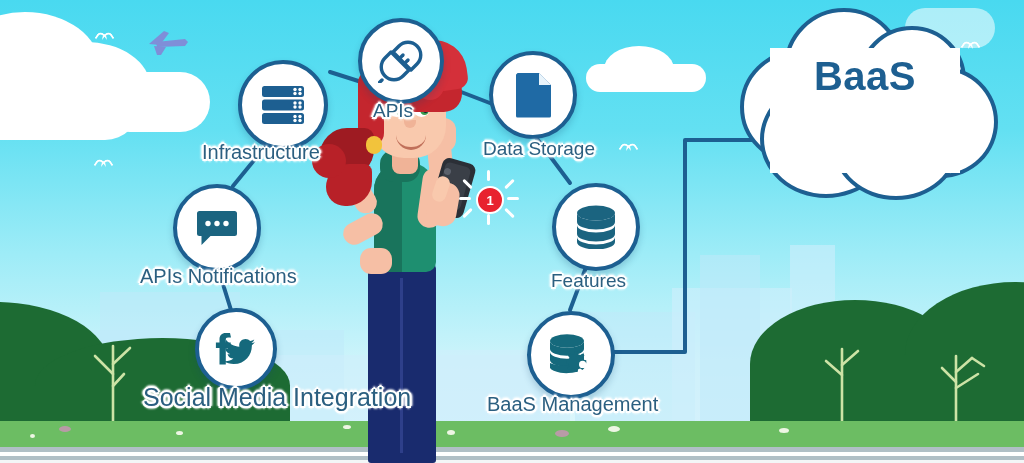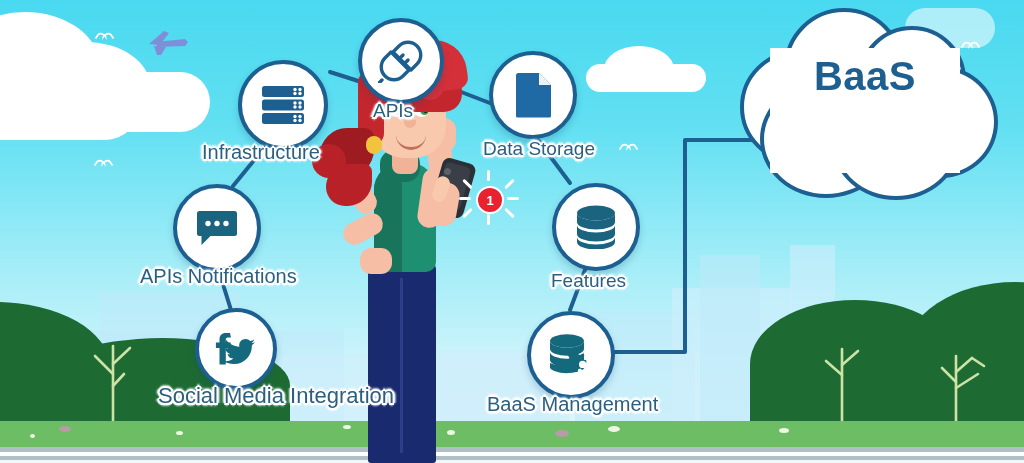--- a/index.html
+++ b/index.html
@@ -333,16 +333,16 @@
     <div class="nlabel" style="left:140px;top:265px;font-size:20px;">APIs Notifications</div>
   </div>
 
   <div class="node">
     <div class="bubble" style="left:195px;top:308px;width:74px;height:74px;">
       <svg width="50" height="40" viewBox="0 0 50 40">
         <path d="M19 4 h-4.5 c-3.6 0 -6 2.4 -6 6.2 v3.3 h-3.6 v5.6 h3.6 v16.4 h6.3 v-16.4 h4.3 l0.7 -5.6 h-5 v-2.8 c0 -1.4 0.4 -2.3 2.3 -2.3 h2.9 z" fill="#15697c"></path>
         <path d="M48 13.6 c-1.3 0.6 -2.7 1 -4.2 1.2 1.5 -0.9 2.7 -2.3 3.2 -4 -1.4 0.8 -3 1.4 -4.6 1.8 -1.3 -1.4 -3.2 -2.3 -5.3 -2.3 -4 0 -7.2 3.2 -7.2 7.2 0 0.6 0.1 1.1 0.2 1.6 -6 -0.3 -11.3 -3.2 -14.9 -7.6 -0.6 1.1 -1 2.3 -1 3.6 0 2.5 1.3 4.7 3.2 6 -1.2 0 -2.3 -0.4 -3.3 -0.9 v0.1 c0 3.5 2.5 6.4 5.8 7.1 -0.6 0.2 -1.2 0.2 -1.9 0.2 -0.5 0 -0.9 0 -1.4 -0.1 0.9 2.9 3.6 5 6.7 5 -2.5 1.9 -5.6 3.1 -9 3.1 -0.6 0 -1.2 0 -1.7 -0.1 3.2 2 7 3.2 11.1 3.2 13.3 0 20.6 -11 20.6 -20.6 l0 -0.9 c1.4 -1 2.6 -2.3 3.6 -3.7 z" fill="#15697c" transform="translate(1,1) scale(0.88) translate(1,0)"></path>
       </svg>
     </div>
-    <div class="nlabel" style="left:158px;top:383px;font-size:22px;">Social  Media Integration</div>
+    <div class="nlabel" style="left:143px;top:383px;font-size:25px;">Social  Media Integration</div>
   </div>
 
 </div>
 
 </body></html>

